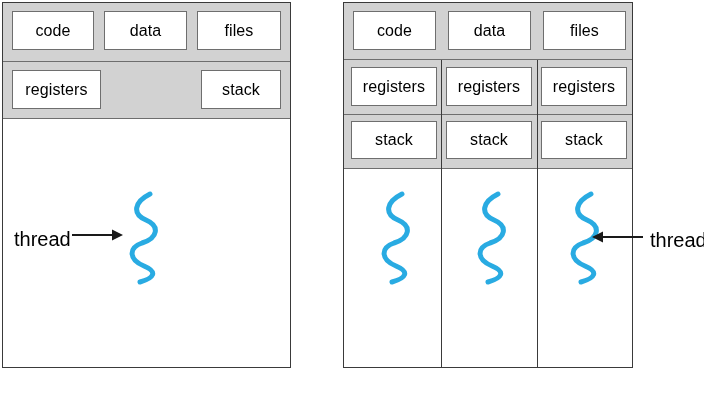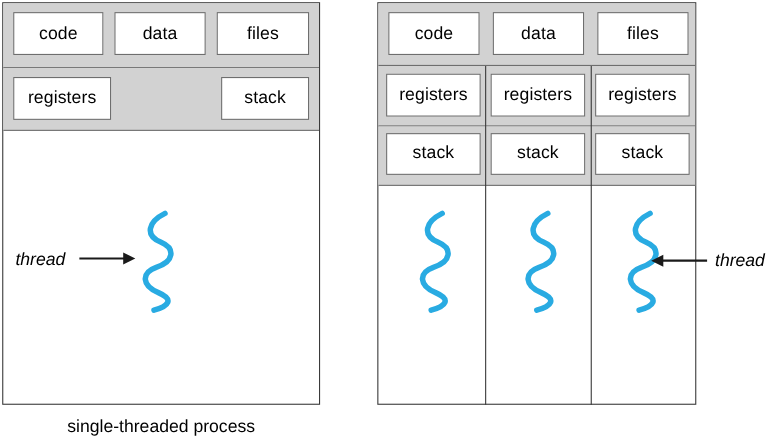--- a/index.html
+++ b/index.html
@@ -72,25 +72,24 @@
   .thread-wave {
     position: absolute;
     width: 46px;
     height: 96px;
   }
   .thread-wave svg { display: block; width: 100%; height: 100%; }
 
   
   .thread-label {
     position: absolute;
-    font-size: 16px;
+    font-size: 20px;
     line-height: 1;
     white-space: nowrap;
     color: #000000;
-    font-style: italic;
   }
   .arrow {
     position: absolute;
   }
   .arrow svg { display: block; }
 
   .caption {
     position: absolute;
     font-size: 16px;
     line-height: 1;
@@ -177,15 +176,14 @@
   </div>
 
   <div class="arrow" style="left:591px; top:230px;">
     <svg width="52" height="14" viewBox="0 0 52 14" aria-hidden="true">
       <line x1="11" y1="7" x2="52" y2="7" stroke="#1a1a1a" stroke-width="2"></line>
       <polygon points="12,1.5 1,7 12,12.5" fill="#1a1a1a"></polygon>
     </svg>
   </div>
   <div class="thread-label" style="left:650px; top:230px;">thread</div>
 
-  <div class="caption" style="left:2px; top:381px; width:289px;">single-threaded process</div>
 
 </div>
 
 </body></html>

